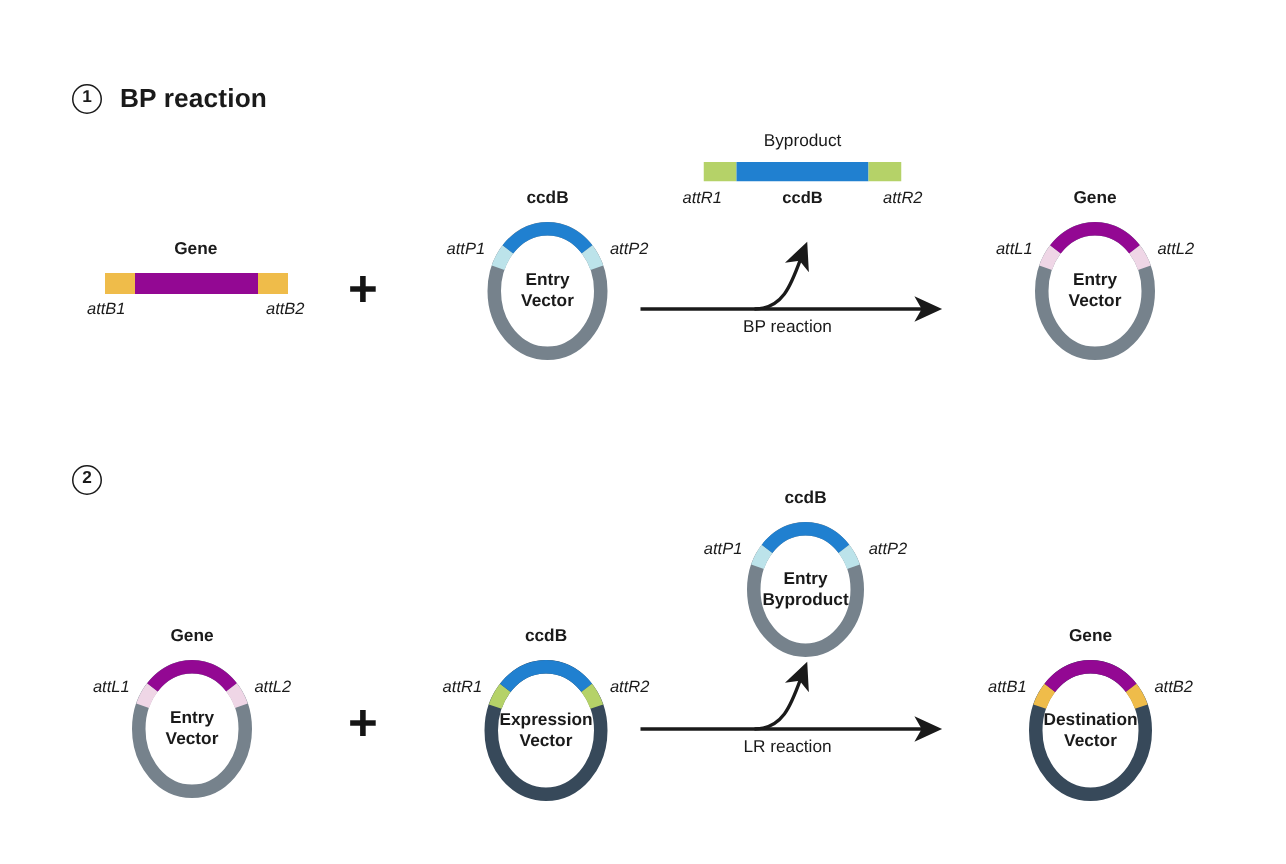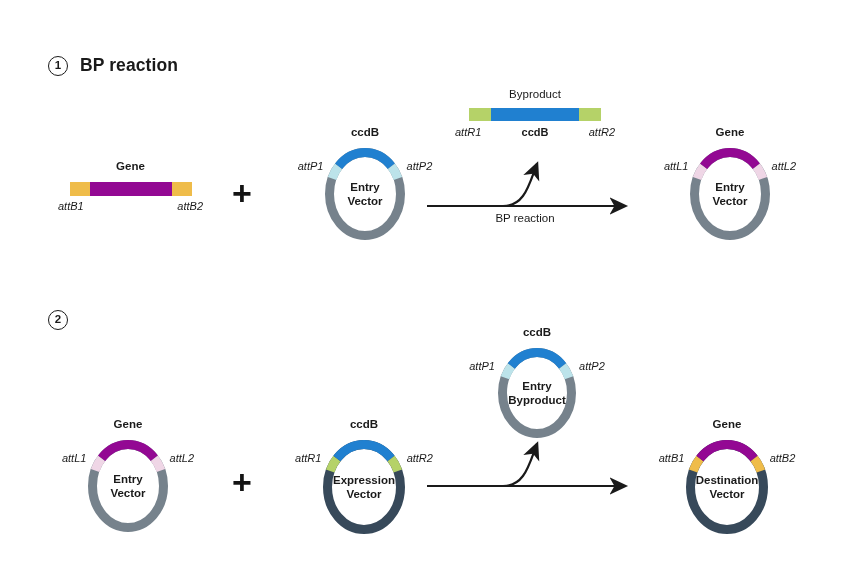--- a/index.html
+++ b/index.html
@@ -213,20 +213,21 @@
         <marker id="ah3" markerWidth="9" markerHeight="9" refX="7" refY="4.5" orient="auto" markerUnits="strokeWidth">
           <path d="M0,0.6 L8.4,4.5 L0,8.4 L2.2,4.5 Z" fill="#1a1a1a"></path>
         </marker>
         <marker id="ah4" markerWidth="9" markerHeight="9" refX="7" refY="4.5" orient="auto" markerUnits="strokeWidth">
           <path d="M0,0.6 L8.4,4.5 L0,8.4 L2.2,4.5 Z" fill="#1a1a1a"></path>
         </marker>
       </defs>
       <line x1="2" y1="66" x2="200" y2="66" stroke="#1a1a1a" stroke-width="2.2" marker-end="url(#ah3)"></line>
       <path d="M78,66 C100,66 104,44 112,24" fill="none" stroke="#1a1a1a" stroke-width="2.2" marker-end="url(#ah4)"></path>
     </svg>
+    <div class="arrow-label" style="left:0;width:200px;top:72px;">LR reaction</div>
   </div>
 
   <div class="plasmid" id="plasmid-expression-vector" style="left:686px;top:440px;width:82px;height:94px;">
       <svg width="82" height="94" viewBox="0 0 82 94">
         <ellipse cx="41" cy="47" rx="36.5" ry="42.5" fill="none" stroke="#37495A" stroke-width="9"></ellipse>
         <path d="M 7.15778930831226 31.079219779823738 A 36.5 42.5 0 0 1 13.875213870075111 18.561949229748524" fill="none" stroke="#EFBC4A" stroke-width="9"></path>
         <path d="M 13.875213870075111 18.561949229748524 A 36.5 42.5 0 0 1 68.12478612992489 18.561949229748524" fill="none" stroke="#930893" stroke-width="9"></path>
         <path d="M 68.12478612992489 18.561949229748524 A 36.5 42.5 0 0 1 74.84221069168774 31.079219779823738" fill="none" stroke="#EFBC4A" stroke-width="9"></path>
       </svg>
     <div class="pl-toplabel" style="top:-22px;">Gene</div>

